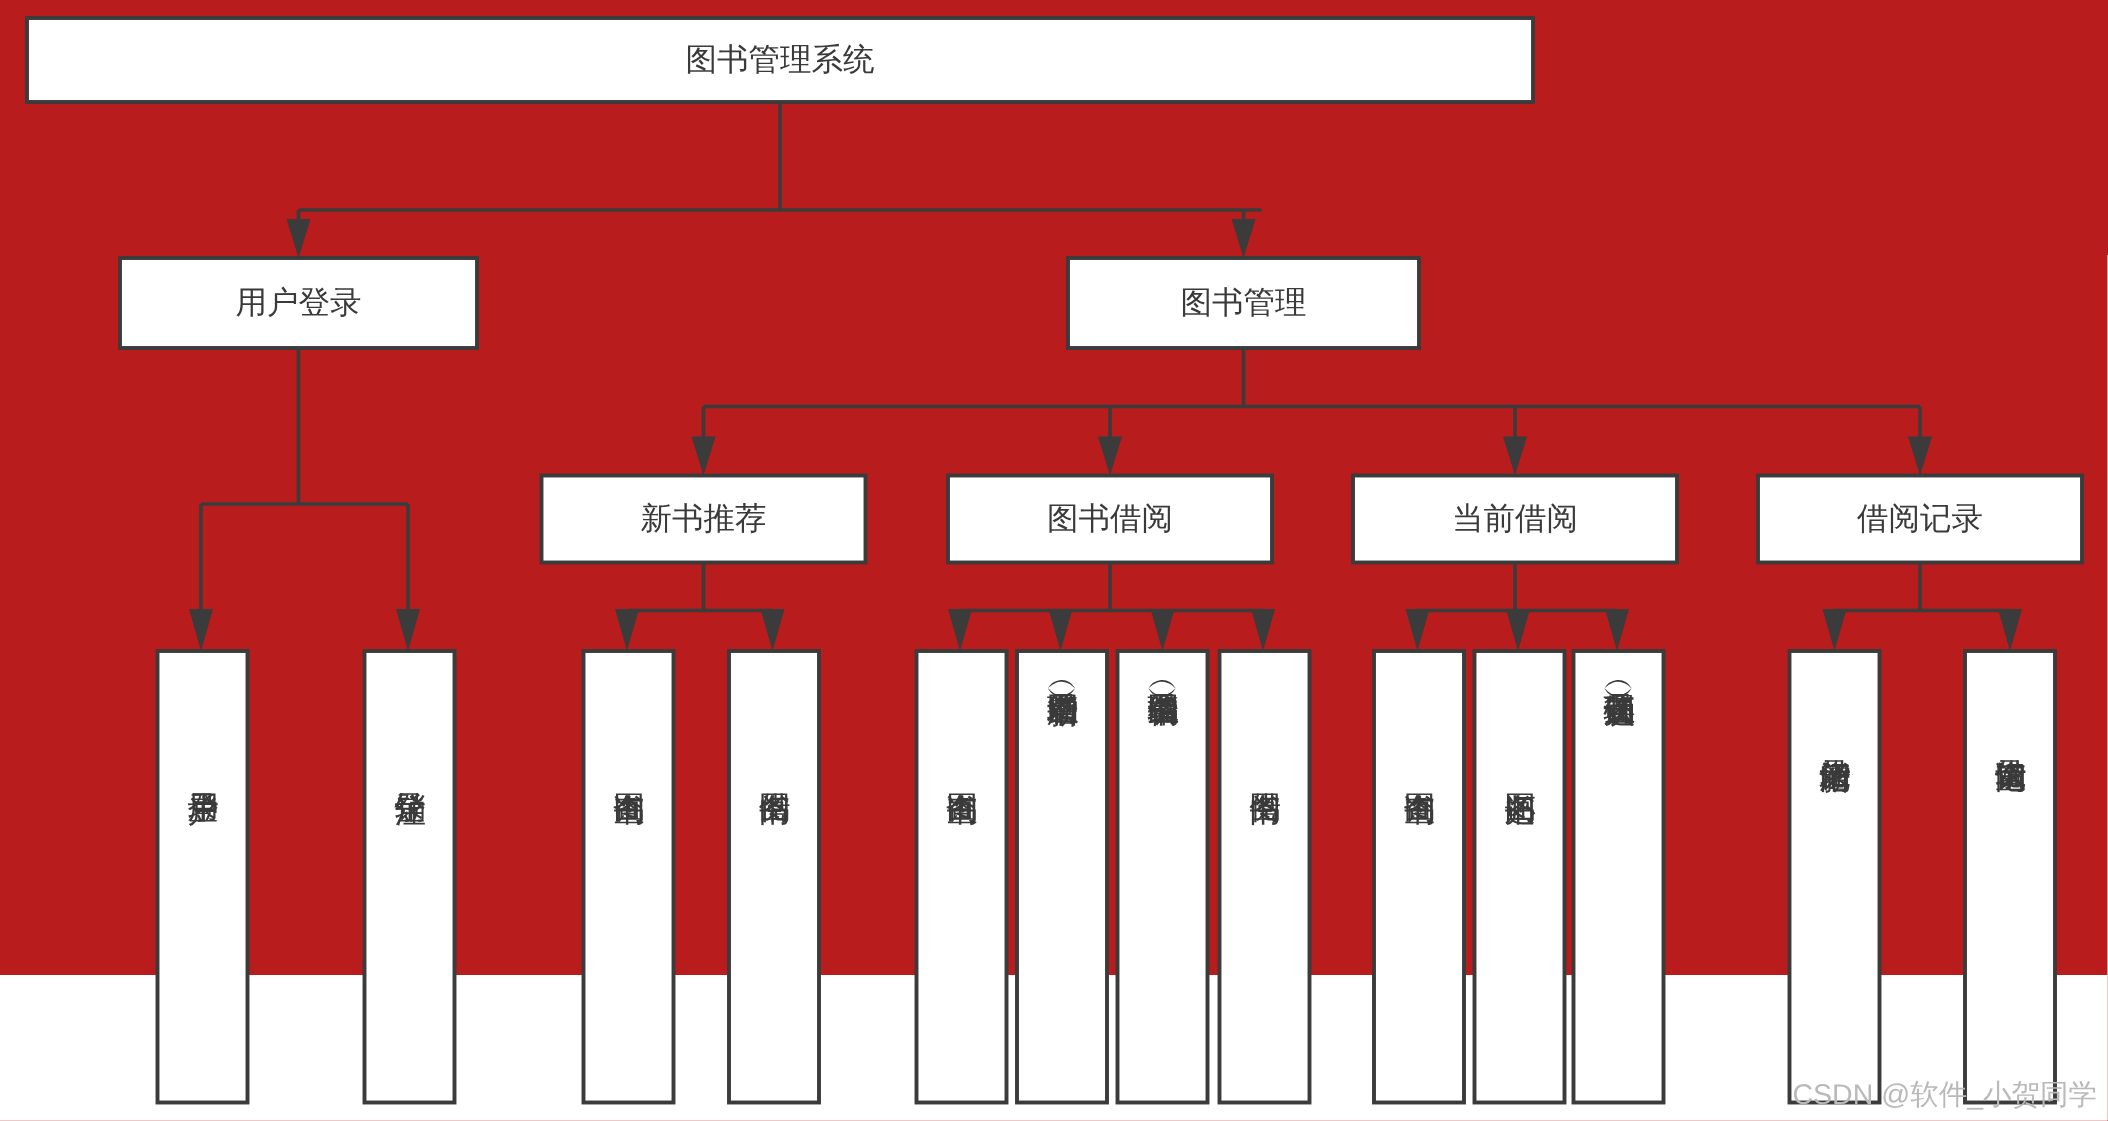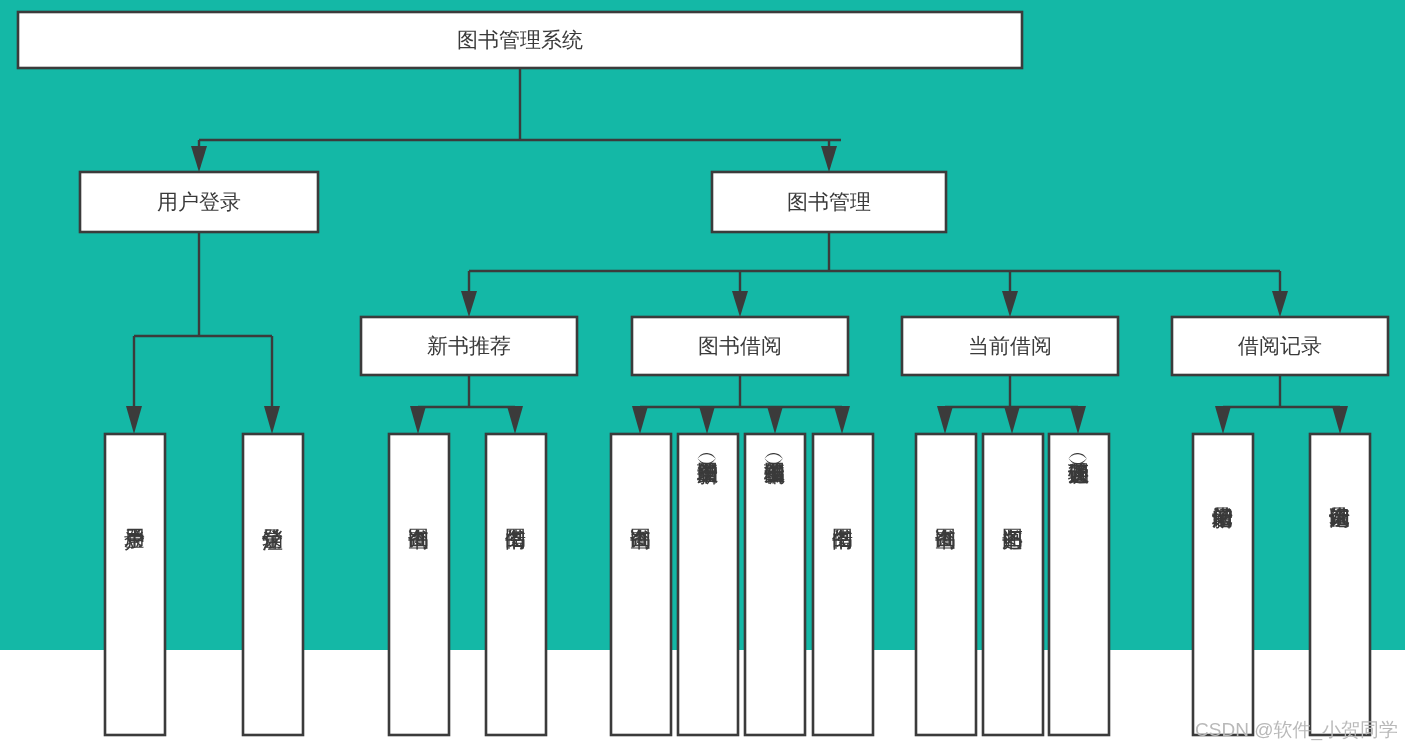--- a/index.html
+++ b/index.html
@@ -10,21 +10,21 @@
   body {
     width: 1405px;
     height: 747px;
     font-family: "Liberation Sans", "DejaVu Sans", sans-serif;
     overflow: hidden;
   }
   #diagram-root {
     position: relative;
     width: 1405px;
     height: 650px;
-    background: #14b8a6;
+    background: #b91c1c;
   }
   svg.diagram-canvas {
     position: absolute;
     top: 0;
     left: 0;
     width: 1405px;
     height: 747px;
   }
   .node-box {
     fill: #ffffff;

